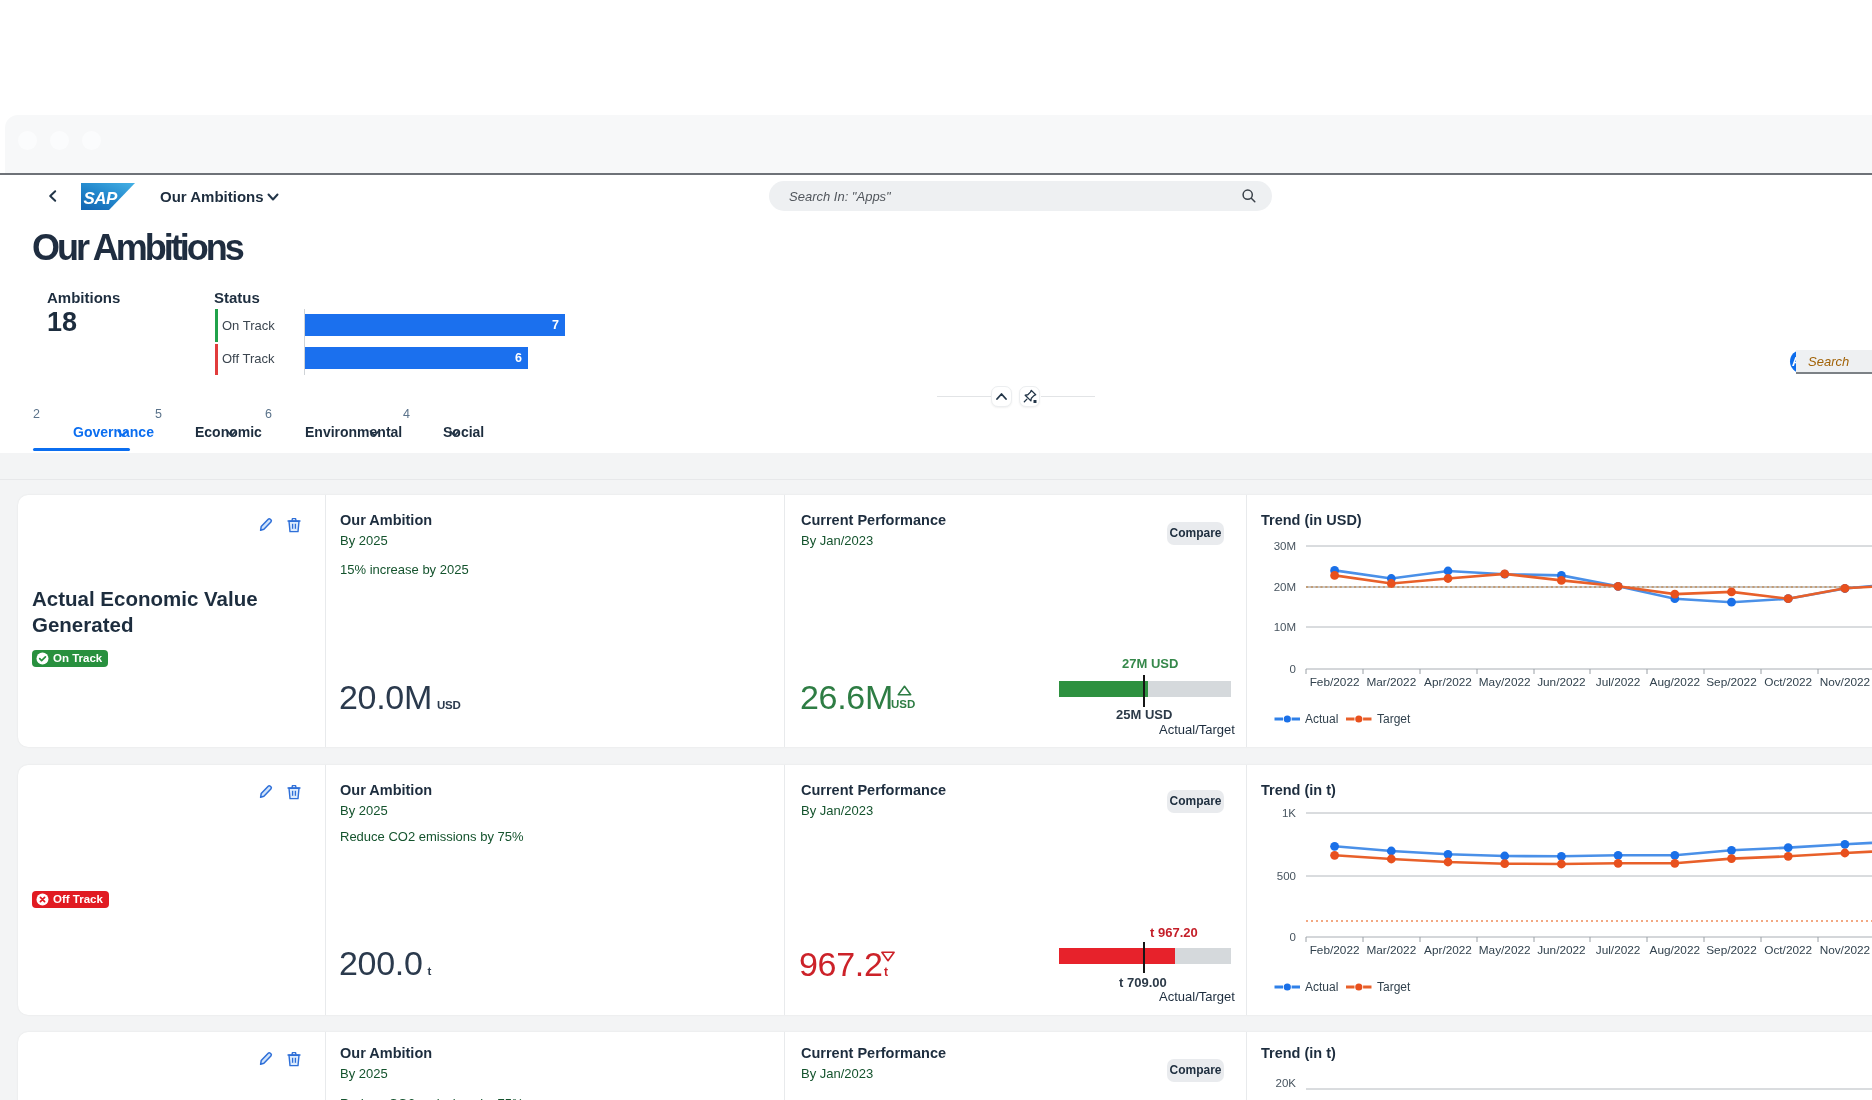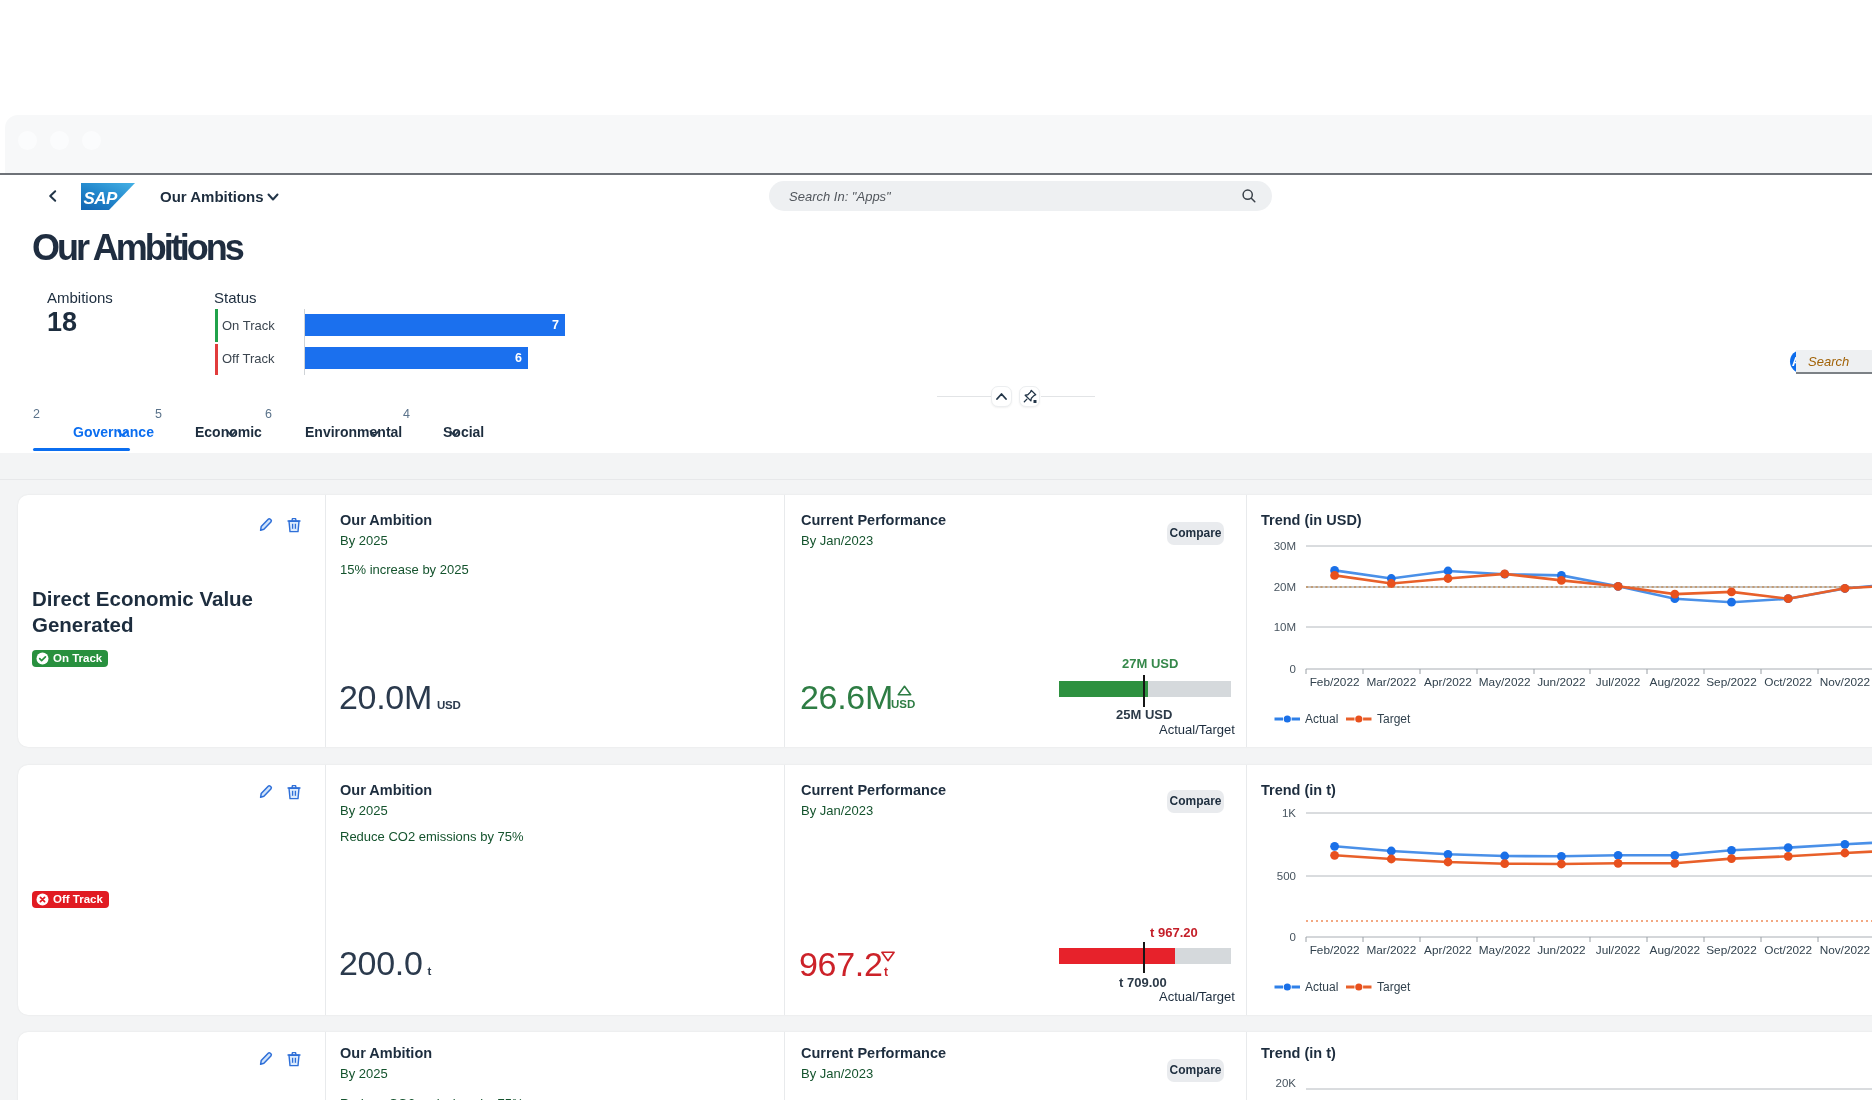--- a/index.html
+++ b/index.html
@@ -9,21 +9,21 @@
 
 .chrome{position:absolute;left:5px;top:115px;width:1867px;height:59px;background:#f7f8f9;border-radius:13px 0 0 0;}
 .chromeline{position:absolute;left:0;top:173px;width:1872px;height:2px;background:#6e7278;}
 .dot{position:absolute;top:131px;width:19px;height:19px;border-radius:50%;background:#fbfcfd;}
 
 .hdrtext{color:#1d2d3e;font-weight:bold;font-size:15px;}
 .searchpill{position:absolute;left:769px;top:181px;width:503px;height:30px;border-radius:15px;background:#eef0f2;}
 .searchpill .ph{position:absolute;left:20px;top:8px;font-style:italic;font-size:13px;color:#51565c;}
 
 h1{position:absolute;left:32px;top:227px;margin:0;font-size:36px;color:#1f2d40;letter-spacing:-3px;}
-.kpilabel{position:absolute;font-size:15px;font-weight:normal;color:#1d2d3e;}
+.kpilabel{position:absolute;font-size:15px;font-weight:bold;color:#1d2d3e;}
 .kpival{position:absolute;font-size:27px;font-weight:bold;color:#1d2d3e;}
 
 .srow-label{position:absolute;font-size:13px;color:#3c4650;}
 .sbar{position:absolute;height:22px;background:#1b70ee;}
 .sbar span{position:absolute;right:6px;top:4px;color:#fff;font-size:12.5px;font-weight:bold;}
 .btn-add{position:absolute;left:1790px;top:350px;width:88px;height:23px;border-radius:12px;background:#0d6ceb;color:#fff;font-size:13px;font-weight:bold;text-align:center;line-height:23px;}
 .search2{position:absolute;left:1796px;top:350px;width:110px;height:22px;background:#eef0f2;border-bottom:2px solid #7c8186;}
 .search2 span{position:absolute;left:12px;top:4px;font-style:italic;font-size:13px;color:#a16207;}
 
 .cline{position:absolute;top:396px;height:1px;background:#e2e4e6;}
@@ -161,21 +161,21 @@
   <svg class="abs" style="left:258px;top:517px" width="15" height="16" viewBox="0 0 15 16">
       <path d="M3.2 9.6 L10.2 2.2 Q11.2 1.2 12.3 2.2 L12.9 2.8 Q13.9 3.9 12.9 4.9 L5.9 12.3 L2.6 13.3 Z" fill="#cfe3fb" stroke="#2e6fd8" stroke-width="1.5" stroke-linejoin="round"></path>
     </svg>
   <svg class="abs" style="left:287px;top:517px" width="14" height="16" viewBox="0 0 14 16">
       <path d="M2 4.2 L12 4.2 L11 14.6 L3 14.6 Z" fill="#dcebfd" stroke="#2e6fd8" stroke-width="1.4" stroke-linejoin="round"></path>
       <path d="M1 4 L13 4" stroke="#2e6fd8" stroke-width="1.4" stroke-linecap="round"></path>
       <path d="M5 3.8 L5.4 1.6 L8.6 1.6 L9 3.8" fill="none" stroke="#2e6fd8" stroke-width="1.4" stroke-linejoin="round"></path>
       <line x1="5.6" y1="6.8" x2="5.6" y2="11.8" stroke="#2e6fd8" stroke-width="1.3"></line>
       <line x1="8.4" y1="6.8" x2="8.4" y2="11.8" stroke="#2e6fd8" stroke-width="1.3"></line>
     </svg>
-  <div class="cardtitle" style="top:586px;width:270px">Direct Economic Value Generated</div>
+  <div class="cardtitle" style="top:586px;width:270px">Actual Economic Value Generated</div>
   <div class="badge green" style="top:650px"><svg width="13" height="13" viewBox="0 0 13 13">
         <circle cx="6.5" cy="6.5" r="6" fill="#fff"></circle>
         <path d="M3.7 6.7 L5.6 8.6 L9.4 4.8" fill="none" stroke="#28903e" stroke-width="1.7" stroke-linecap="round" stroke-linejoin="round"></path>
       </svg>On Track</div>
   <div class="colhdr" style="left:340px;top:512px">Our Ambition</div>
   <div class="subtext" style="left:340px;top:533px">By 2025</div>
   <div class="subtext" style="left:340px;top:562px">15% increase by 2025</div>
   <div class="bignum" style="left:339px;top:678px">20.0M<span class="unit" style="margin-left:5px">USD</span></div>
   <div class="colhdr" style="left:801px;top:512px">Current Performance</div>
   <div class="subtext" style="left:801px;top:533px">By Jan/2023</div>

